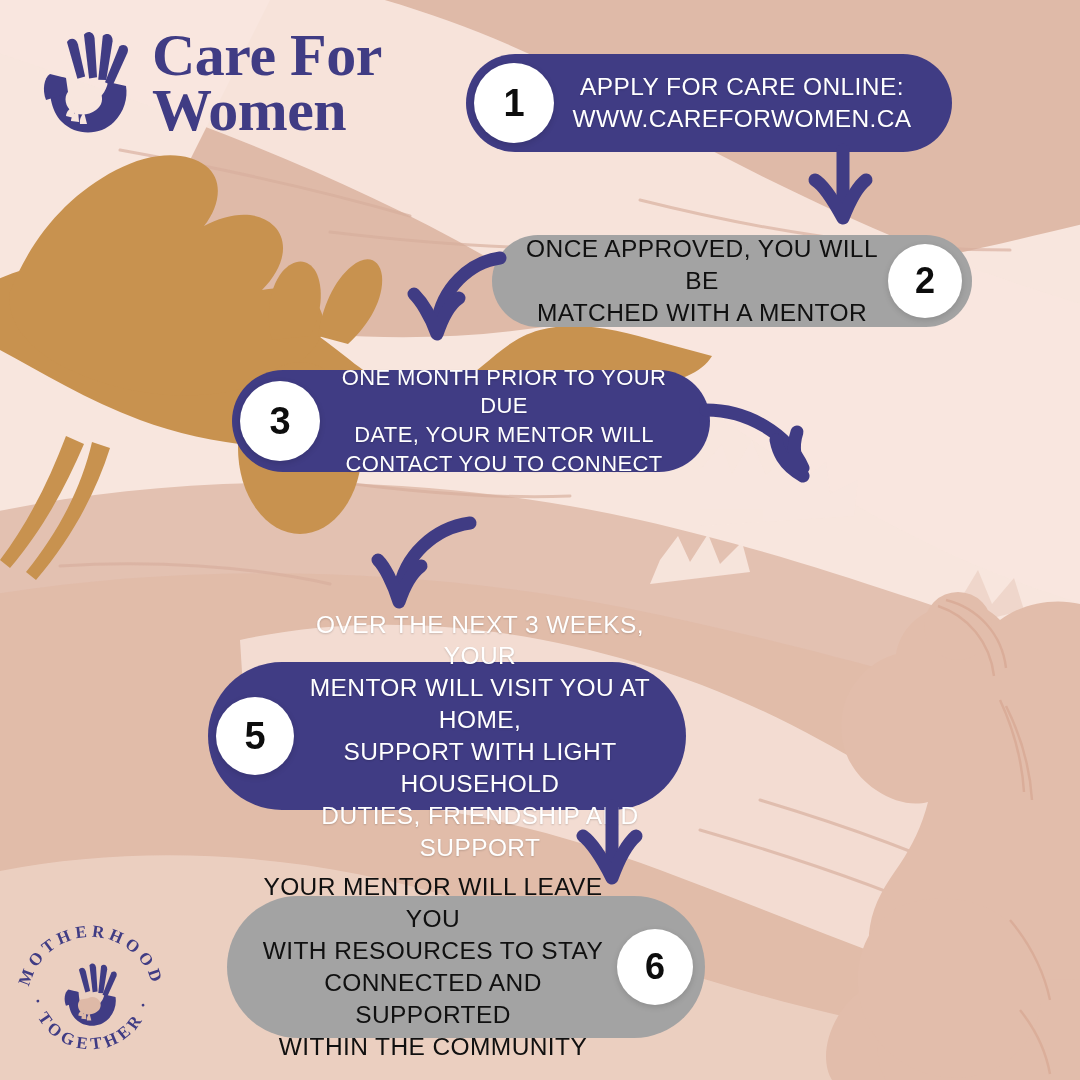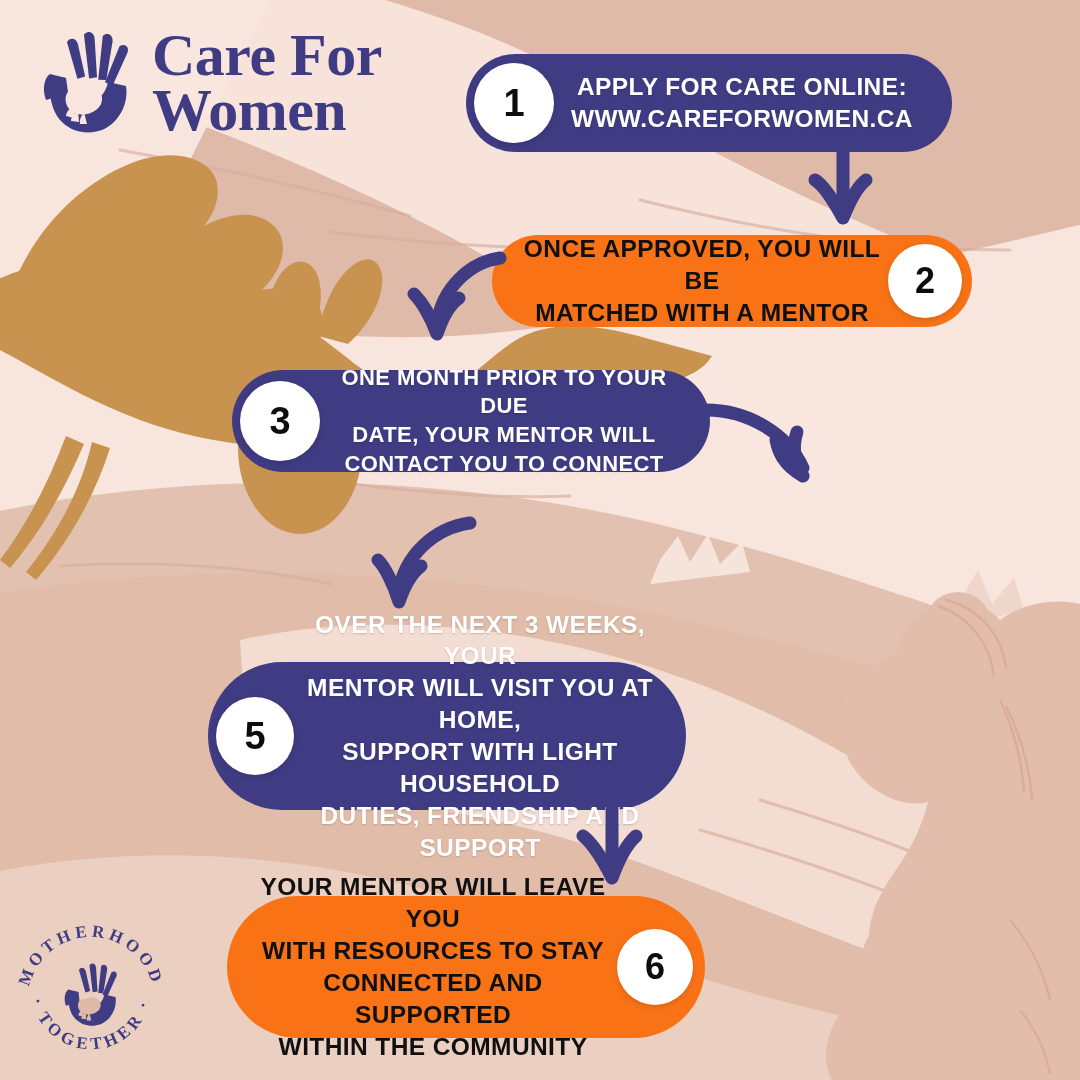--- a/index.html
+++ b/index.html
@@ -27,24 +27,24 @@
 
   
   #seal{position:absolute;left:6px;top:905px;width:170px;height:170px;z-index:8;}
 
   
   .pill{
     position:absolute;display:flex;align-items:center;z-index:6;
     border-radius:999px;box-sizing:border-box;
   }
   .pill.navy{background:#403c84;}
-  .pill.tan{background:#f97316;}
+  .pill.tan{background:#a3a3a3;}
   .pill .txt{
     flex:1;text-align:center;line-height:1.30;
-    letter-spacing:0.4px;font-weight:700;white-space:pre-line;
+    letter-spacing:0.4px;font-weight:400;white-space:pre-line;
   }
   .pill.navy .txt{color:#ffffff;text-shadow:0 1px 2px rgba(0,0,0,.18);}
   .pill.tan .txt{color:#101010;}
   .num{
     flex:0 0 auto;border-radius:50%;background:#ffffff;
     display:flex;align-items:center;justify-content:center;
     color:#0d0d0d;font-weight:700;
     box-shadow:0 2px 6px rgba(0,0,0,.14);
   }
   

